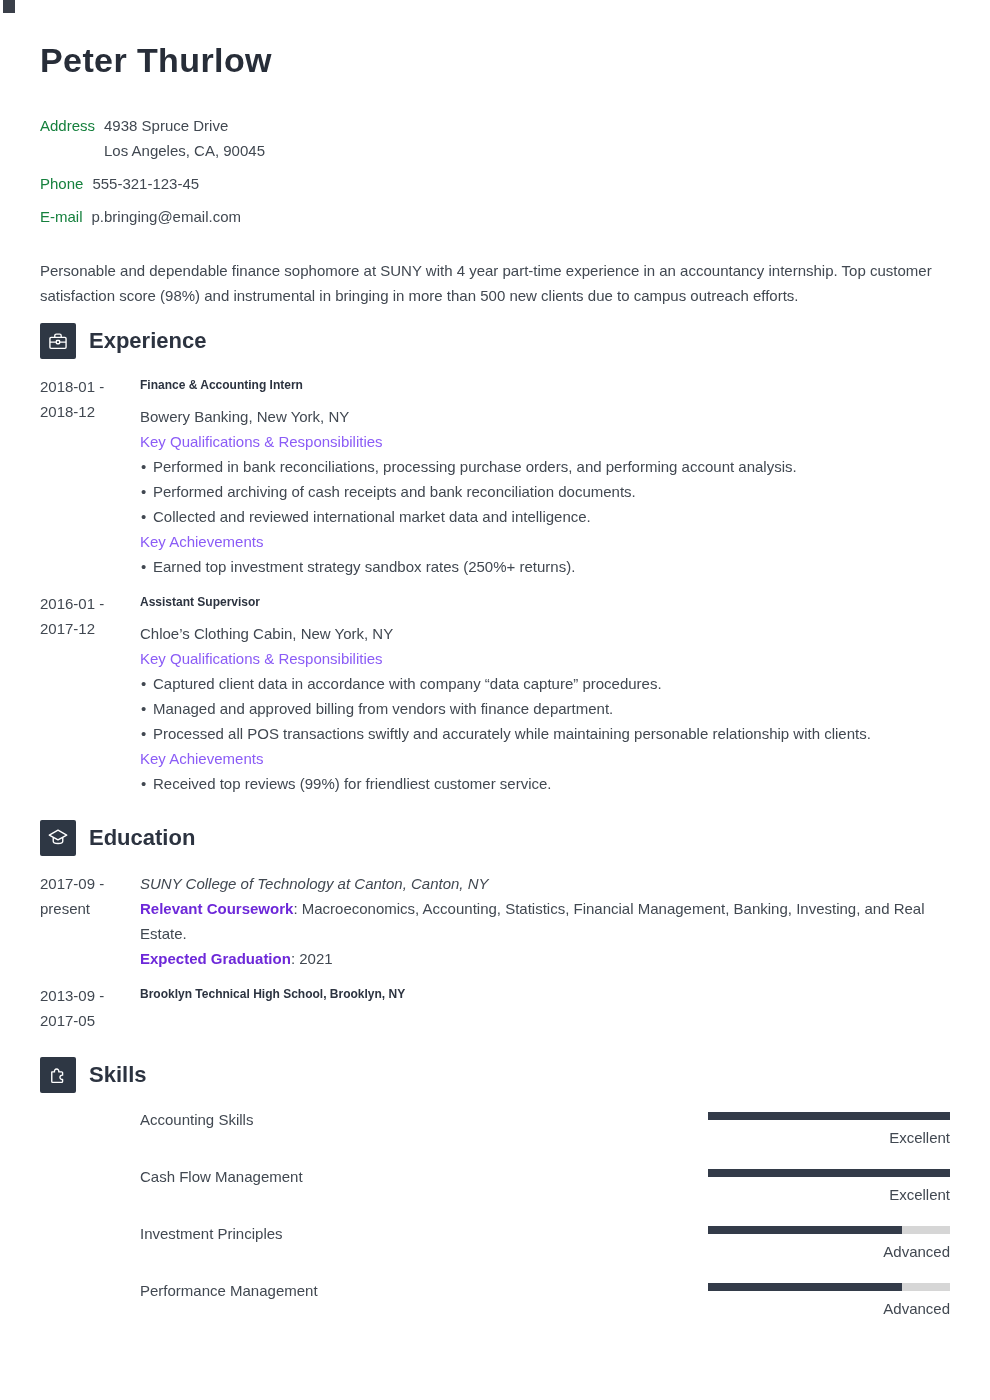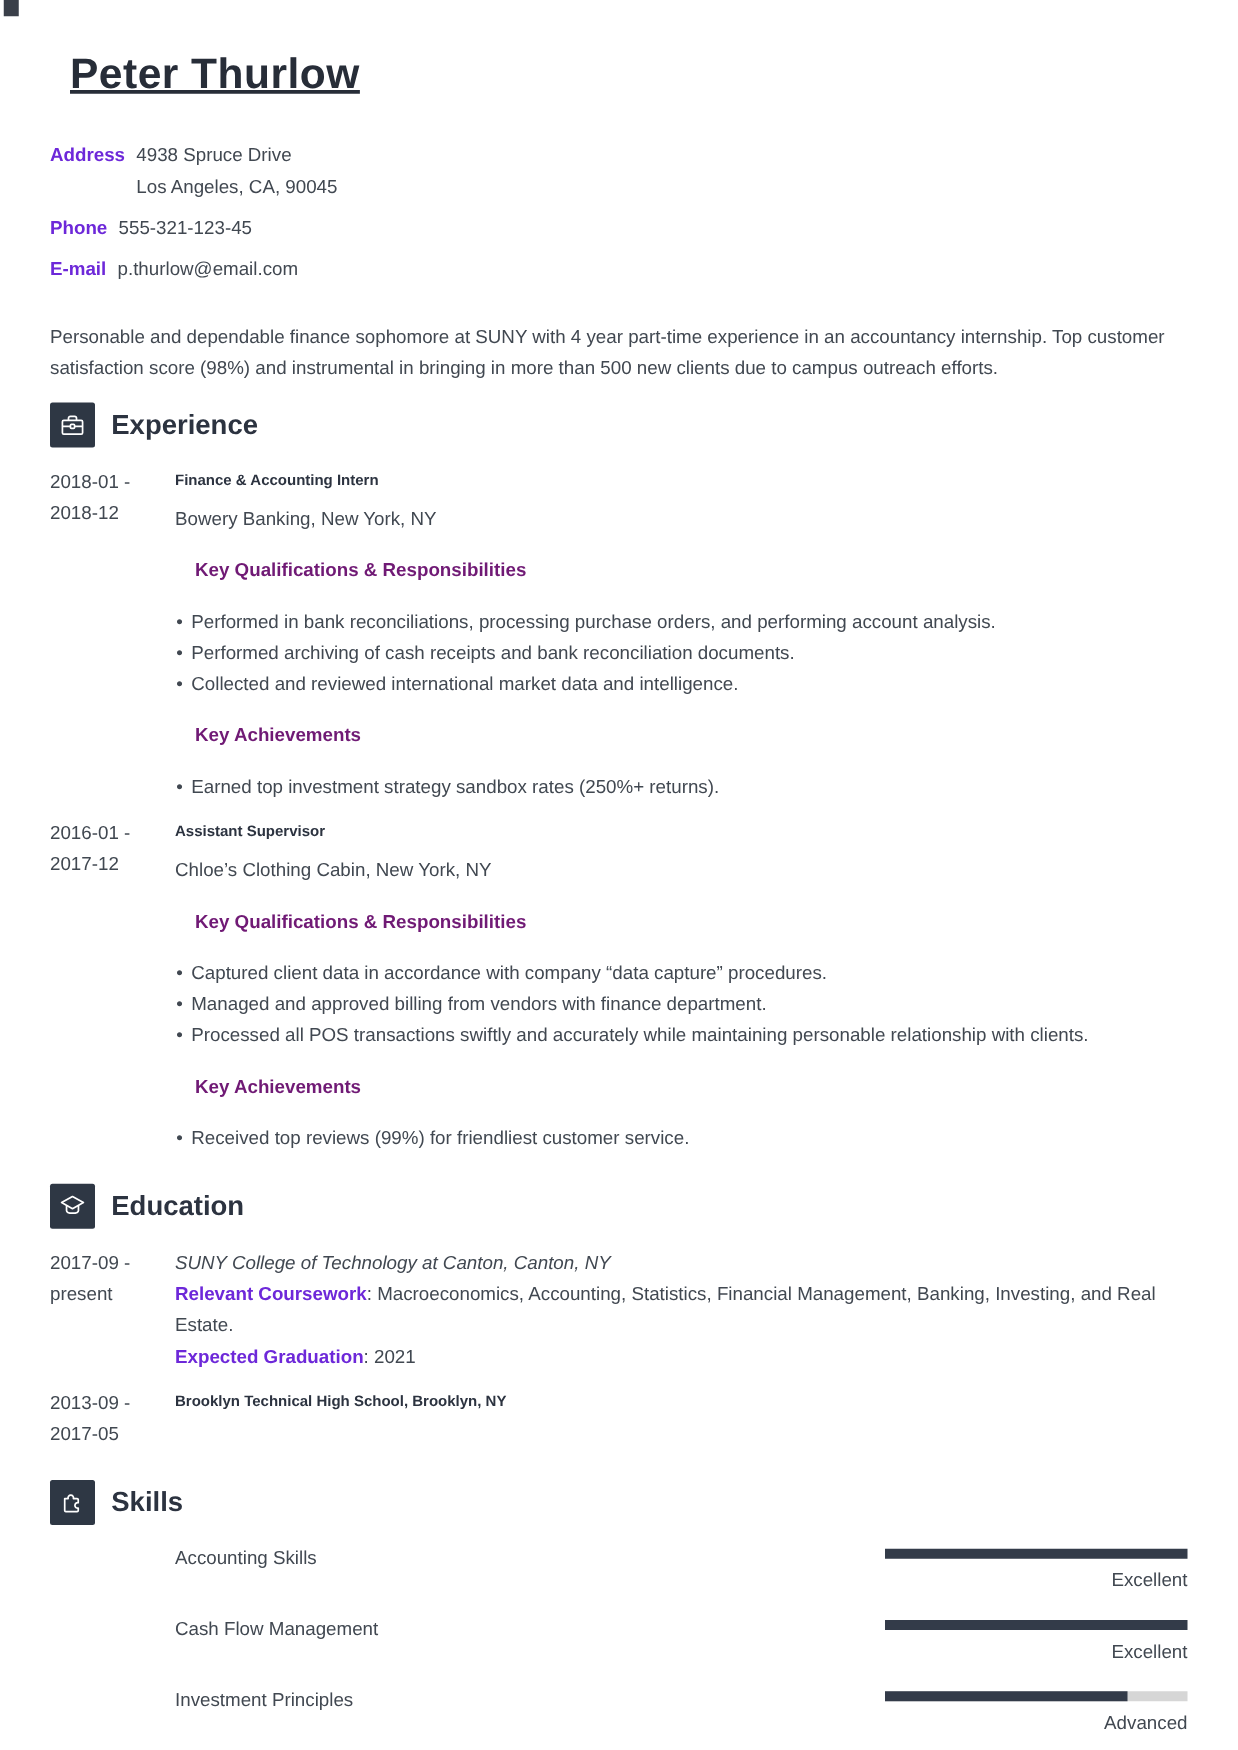--- a/index.html
+++ b/index.html
@@ -14,47 +14,47 @@
     width:990px;height:1400px;
     font-family:"Liberation Sans","DejaVu Sans",sans-serif;
     color:var(--text);
     font-size:15px;
     position:relative;
     overflow:hidden;
   }
   .corner-mark{position:absolute;left:3px;top:0;width:12px;height:13px;background:#3a3f49;}
   .page{padding:0 40px;}
   h1.name{
-    margin:16px;padding-top:22px;
+    margin:0;padding-top:39px;
     font-size:34px;line-height:42px;
-    font-weight:700;color:#272d38;letter-spacing:.4px;text-decoration:underline;
+    font-weight:700;color:#272d38;letter-spacing:.4px;
   }
   .contact{margin-top:32px;}
   .contact-row{display:flex;margin-bottom:8px;}
   .contact-row:last-child{margin-bottom:0;}
-  .clabel{font-weight:700;color:#6d28d9;margin-right:9px;line-height:25px;}
+  .clabel{font-weight:400;color:#15803d;margin-right:9px;line-height:25px;}
   .cvalue{line-height:25px;}
   .summary{margin:29px 0 0;line-height:25px;max-width:905px;}
   .section-header{display:flex;align-items:center;margin-top:24px;}
   .section-header.first{margin-top:15px;}
   .icon-sq{
     width:36px;height:36px;background:var(--icon-bg);border-radius:2px;
     display:flex;align-items:center;justify-content:center;flex:none;
   }
   .section-header h2{
     margin:0 0 0 13px;font-size:22px;font-weight:700;color:var(--accent);line-height:36px;
   }
   .entry{display:flex;margin-top:15px;}
   .entry.tight{margin-top:12px;}
   .dates{width:100px;flex:none;line-height:25px;}
   .entry-body{flex:1;min-width:0;}
   .entry-title{margin:0 0 8px;font-size:12px;line-height:22px;font-weight:700;color:var(--accent);}
   .sub{margin:0;line-height:25px;}
   .italic{font-style:italic;}
-  .gh{margin:16px;line-height:25px;font-weight:700;color:#701a75;}
+  .gh{margin:0;line-height:25px;font-weight:400;color:#8b5cf6;}
   ul.bullets{list-style:none;margin:0;padding:0;}
   ul.bullets li{line-height:25px;padding-left:13px;position:relative;}
   ul.bullets li::before{content:"\2022";position:absolute;left:1px;top:0;}
   .edu-line{margin:0;line-height:25px;}
   .edu-line b{color:#6d28d9;}
   .skills-list{margin-top:14px;}
   .skill-row{display:flex;justify-content:space-between;align-items:flex-start;
     margin:0 0 17px 100px;}
   .skill-name{line-height:25px;}
   .skill-right{width:242px;flex:none;}
@@ -78,21 +78,21 @@
         <span>4938 Spruce Drive</span><br>
         <span>Los Angeles, CA, 90045</span>
       </span>
     </div>
     <div class="contact-row">
       <span class="clabel">Phone</span>
       <span class="cvalue">555-321-123-45</span>
     </div>
     <div class="contact-row">
       <span class="clabel">E-mail</span>
-      <span class="cvalue">p.thurlow@email.com</span>
+      <span class="cvalue">p.bringing@email.com</span>
     </div>
   </div>
 
   <p class="summary">Personable and dependable finance sophomore at SUNY with 4 year part-time experience in an accountancy internship. Top customer satisfaction score (98%) and instrumental in bringing in more than 500 new clients due to campus outreach efforts.</p>
 
   <div class="section-header first">
     <span class="icon-sq">
       <svg viewBox="0 0 24 24" width="22" height="22" fill="none" stroke="#ffffff" stroke-width="1.5" stroke-linejoin="round">
         <rect x="3.2" y="8" width="17.6" height="12" rx="1.2"></rect>
         <path d="M8.5 8 V6.2 A1.7 1.7 0 0 1 10.2 4.5 h3.6 A1.7 1.7 0 0 1 15.5 6.2 V8"></path>

